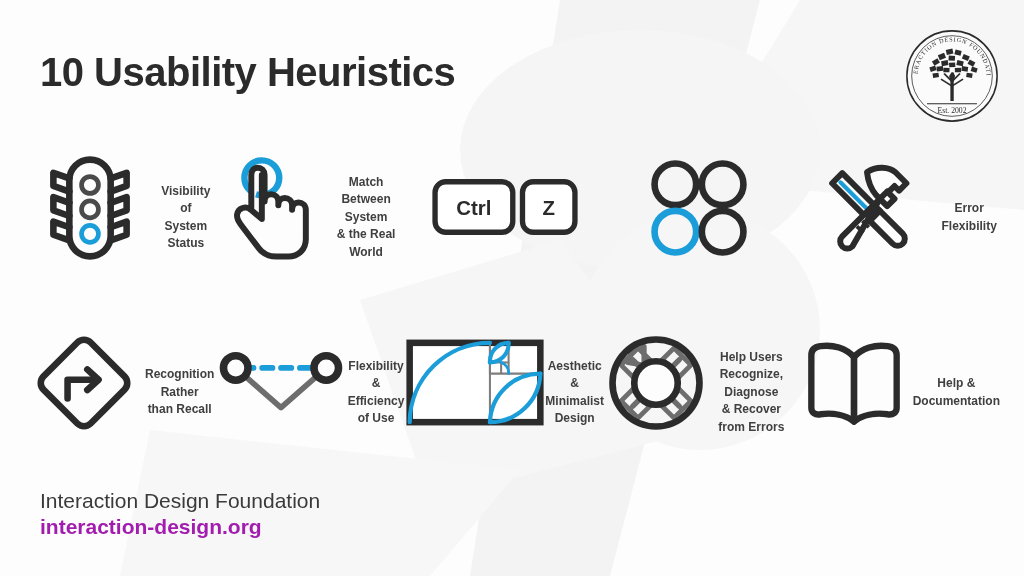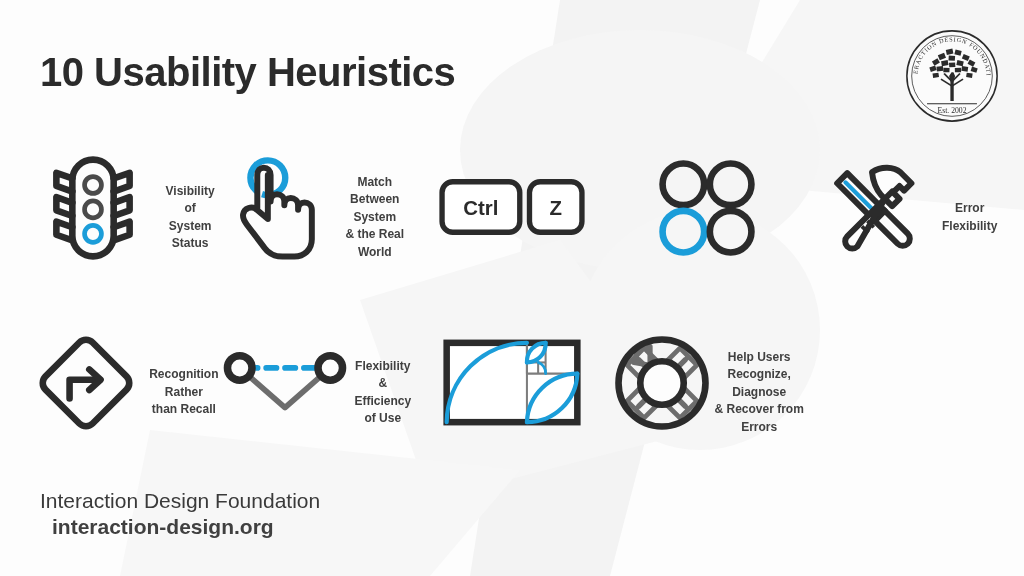--- a/index.html
+++ b/index.html
@@ -72,23 +72,22 @@
     z-index: 3;
   }
   #footer-org {
     font-size: 21px;
     color: #3a3a3a;
     line-height: 1.25;
   }
   #footer-url {
     font-size: 21px;
     font-weight: bold;
-    color: #404040;
+    color: #a21caf;
     line-height: 1.25;
-    margin-left: 12px;
   }
 </style>
 </head>
 <body>
 
 <svg id="bg-watermark" viewBox="0 0 1024 576" width="1024" height="576">
   <rect x="0" y="0" width="1024" height="576" fill="#fdfdfd"></rect>
   <g fill="#f3f3f3">
     <path d="M560 0 L760 0 L610 576 L470 576 Z"></path>
     <path d="M800 0 L1024 0 L1024 210 L690 180 Z" fill="#f6f6f6"></path>
@@ -297,20 +296,22 @@
         <g stroke="#1b9dd9" stroke-width="4.5" fill="none" stroke-linecap="round">
           <path d="M91 5 A 86 86 0 0 0 5 90"></path>
           <path d="M145 38 A 54 54 0 0 0 91 90" transform="translate(0,0)"></path>
           <path d="M91 90 A 54 54 0 0 0 145 38"></path>
           <path d="M111 5 A 20 20 0 0 0 91 26"></path>
           <path d="M91 26 A 20 20 0 0 0 111 5"></path>
           <path d="M111 38 A 12 12 0 0 0 103 26" stroke-width="3"></path>
         </g>
       </svg>
     </div>
+    <div class="heuristic-label">Aesthetic &amp;
+Minimalist Design</div>
   </div>
 
   <div class="heuristic-cell">
     <div class="icon-box">
       <svg viewBox="0 0 110 110" width="104" height="104">
         <g stroke="#6d6d6d" stroke-width="5.5" fill="none" stroke-linejoin="round">
           <path d="M30 30 L44 44 M80 30 L66 44 M30 80 L44 66 M80 80 L66 66"></path>
           <path d="M24 24 L40 16 L48 24 L34 38 Z" transform="rotate(-45 36 27)"></path>
         </g>
         <g stroke="#6d6d6d" stroke-width="5" fill="none">
@@ -321,19 +322,43 @@
           <path d="M92 74 L74 92 L62 80 L80 62 Z"></path>
         </g>
         <circle cx="55" cy="55" r="46" fill="none" stroke="#2b2b2b" stroke-width="7"></circle>
         <circle cx="55" cy="55" r="23" fill="#fdfdfd" stroke="#2b2b2b" stroke-width="7"></circle>
       </svg>
     </div>
     <div class="heuristic-label">Help Users Recognize, Diagnose
 &amp; Recover from Errors</div>
   </div>
 
+  <div class="heuristic-cell">
+    <div class="icon-box">
+      <svg viewBox="0 0 130 100" width="118" height="91">
+        <g fill="none" stroke="#2b2b2b" stroke-width="7" stroke-linejoin="round" stroke-linecap="round">
+          <path d="M65 22
+                   C56 12 42 8 28 10
+                   C22 10.8 18 14 18 20
+                   L18 78
+                   C18 83 22 86 28 85
+                   C42 83 56 86 65 93
+                   L65 22 Z"></path>
+          <path d="M65 22
+                   C74 12 88 8 102 10
+                   C108 10.8 112 14 112 20
+                   L112 78
+                   C112 83 108 86 102 85
+                   C88 83 74 86 65 93
+                   L65 22 Z"></path>
+        </g>
+      </svg>
+    </div>
+    <div class="heuristic-label">Help &amp;
+Documentation</div>
+  </div>
 
 </div>
 
 <div id="footer">
   <div id="footer-org">Interaction Design Foundation</div>
   <div id="footer-url">interaction-design.org</div>
 </div>
 
 </body></html>

